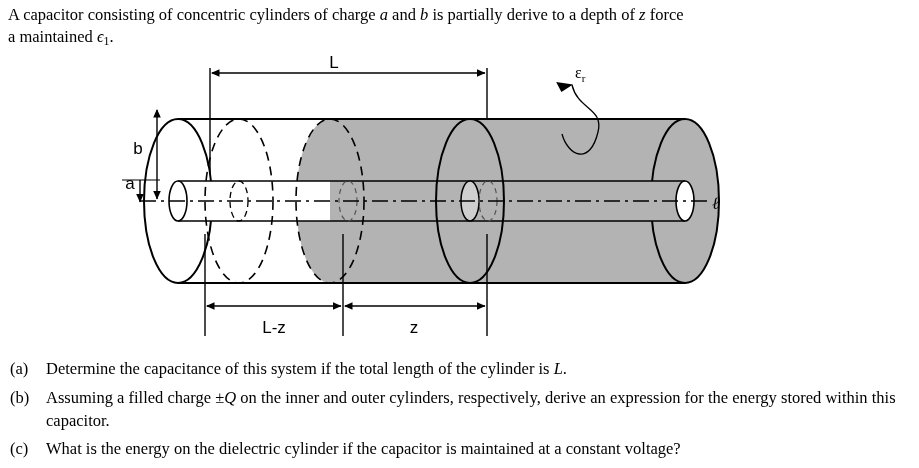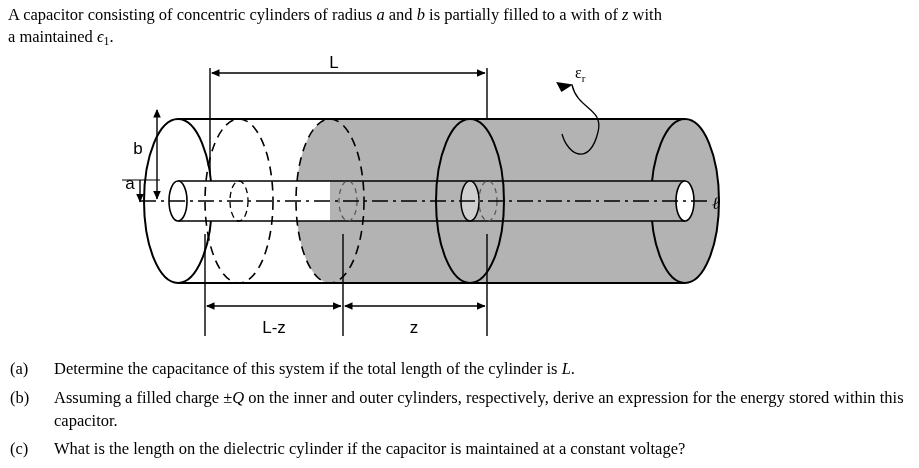--- a/index.html
+++ b/index.html
@@ -50,35 +50,34 @@
     align-items: flex-start;
     margin-bottom: 6px;
   }
   .part-label {
     width: 36px;
     flex: 0 0 36px;
     text-align: left;
   }
   .part-text {
     flex: 1 1 auto;
-    margin-left: 8px;
   }
   .ital {
     font-style: italic;
   }
   sub {
     font-size: 0.72em;
     vertical-align: -0.28em;
   }
 </style>
 </head>
 <body>
 
 <div class="problem-statement">
-  <span>A capacitor consisting of concentric cylinders of radius </span><span class="ital">a</span><span> and </span><span class="ital">b</span><span> is partially filled to a with of </span><span class="ital">z</span><span> with</span><br>
+  <span>A capacitor consisting of concentric cylinders of charge </span><span class="ital">a</span><span> and </span><span class="ital">b</span><span> is partially derive to a depth of </span><span class="ital">z</span><span> force</span><br>
   <span>a maintained </span><span class="ital">ϵ</span><sub>1</sub><span>.</span>
 </div>
 
 <div class="figure">
   <svg width="919" height="300" viewBox="0 0 919 300" xmlns="http://www.w3.org/2000/svg">
     <defs>
       <marker id="arrHead" markerWidth="9" markerHeight="9" refX="8" refY="4.5" orient="auto" markerUnits="userSpaceOnUse">
         <path d="M0,0.7 L8.5,4.5 L0,8.3 z" fill="#000"></path>
       </marker>
       <marker id="arrTail" markerWidth="9" markerHeight="9" refX="1" refY="4.5" orient="auto" markerUnits="userSpaceOnUse">
@@ -168,15 +167,15 @@
   <div class="part">
     <div class="part-label">(a)</div>
     <div class="part-text"><span>Determine the capacitance of this system if the total length of the cylinder is </span><span class="ital">L</span><span>.</span></div>
   </div>
   <div class="part">
     <div class="part-label">(b)</div>
     <div class="part-text"><span>Assuming a filled charge ±</span><span class="ital">Q</span><span> on the inner and outer cylinders, respectively, derive an expression for the energy stored within this capacitor.</span></div>
   </div>
   <div class="part">
     <div class="part-label">(c)</div>
-    <div class="part-text"><span>What is the length on the dielectric cylinder if the capacitor is maintained at a constant voltage?</span><span class="ital"></span><span></span></div>
+    <div class="part-text"><span>What is the energy on the dielectric cylinder if the capacitor is maintained at a constant voltage?</span><span class="ital"></span><span></span></div>
   </div>
 </div>
 
 </body></html>

